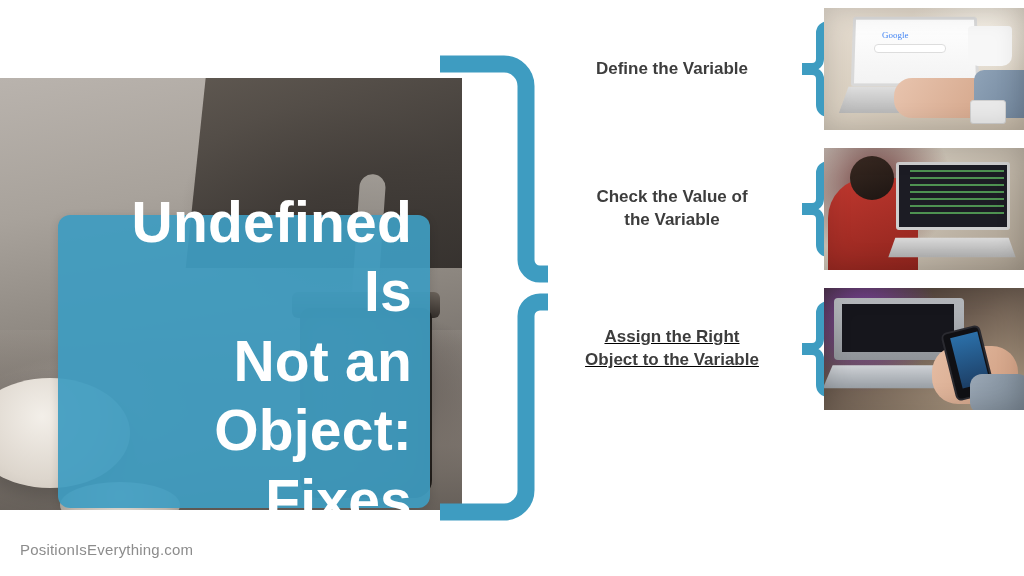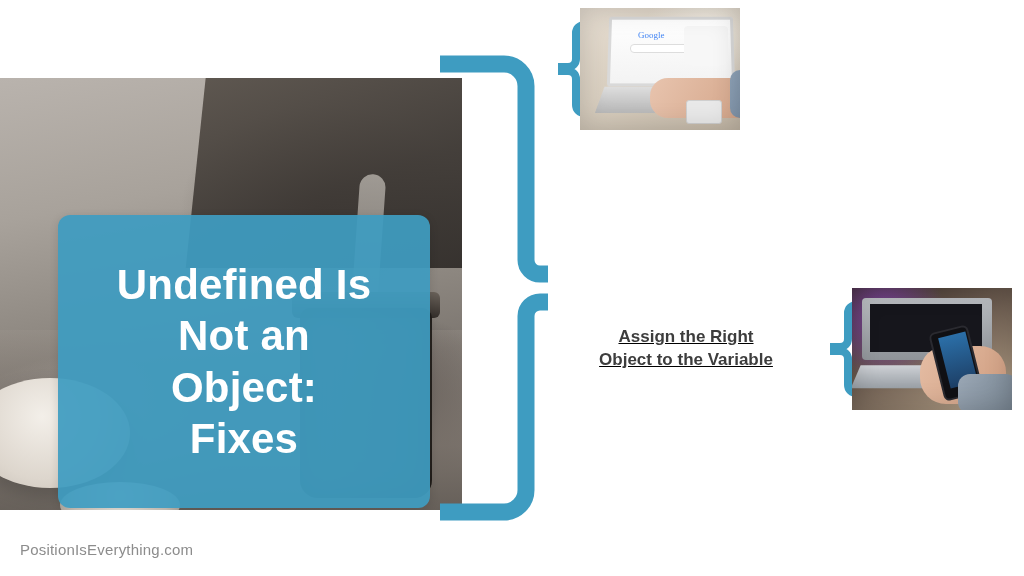--- a/index.html
+++ b/index.html
@@ -97,24 +97,24 @@
     height: 293px;
     background: rgba(62,156,193,0.93);
     border-radius: 12px;
     display: flex;
     align-items: center;
     justify-content: center;
     box-shadow: 0 2px 10px rgba(0,0,0,.12);
   }
   .hero-title {
     color: #ffffff;
-    font-size: 42px;
+    font-size: 57px;
     line-height: 1.22;
     font-weight: bold;
-    text-align: center;
+    text-align: right;
     letter-spacing: .2px;
     padding: 0 18px;
     white-space: pre-line;
   }
 
   
   .site-credit {
     position: absolute;
     left: 20px;
     top: 541px;
@@ -161,21 +161,21 @@
   }
   .step-bracket {
     width: 26px;
     height: 96px;
     position: relative;
     flex: none;
   }
   .step-thumb {
     position: relative;
     flex: none;
-    width: 160px;
+    width: 200px;
     height: 122px;
     overflow: hidden;
     background: #d8d8d8;
   }
 
   
   .t1 {
     background:
       radial-gradient(circle at 80% 22%, #f2ede4 0%, rgba(242,237,228,0) 40%),
       linear-gradient(150deg, #e7ded2 0%, #d9cfc0 45%, #c3b7a6 100%);
@@ -334,37 +334,55 @@
 <div class="site-credit">PositionIsEverything.com</div>
 
 <svg class="main-bracket" viewBox="0 0 122 468">
   <path d="M8 10 H72 a22 22 0 0 1 22 22 V206 a14 14 0 0 0 14 14 H116
            M116 248 H108 a14 14 0 0 0 -14 14 V436 a22 22 0 0 1 -22 22 H8" fill="none" stroke="#3e9cc1" stroke-width="17" stroke-linecap="butt" stroke-linejoin="round"></path>
 </svg>
 
 <div class="steps">
 
   <div class="step" style="top:8px;">
+    <div class="step-label">Define the Variable</div>
     <svg class="step-bracket" viewBox="0 0 26 96">
       <path d="M4 46 H14 a8 8 0 0 0 8 -8 V12 a8 8 0 0 1 8 -8
                M4 50 H14 a8 8 0 0 1 8 8 V84 a8 8 0 0 0 8 8" fill="none" stroke="#3e9cc1" stroke-width="8"></path>
     </svg>
     <div class="step-thumb t1">
       <div class="screen"></div>
       <div class="g">Google</div>
       <div class="gbar"></div>
       <div class="kbd"></div>
       <div class="hand"></div>
       <div class="sleeve"></div>
       <div class="cup"></div>
       <div class="phone"></div>
       <div class="thumb-shade"></div>
     </div>
   </div>
 
+  <div class="step" style="top:148px;">
+    <div class="step-label">Check the Value of
+the Variable</div>
+    <svg class="step-bracket" viewBox="0 0 26 96">
+      <path d="M4 46 H14 a8 8 0 0 0 8 -8 V12 a8 8 0 0 1 8 -8
+               M4 50 H14 a8 8 0 0 1 8 8 V84 a8 8 0 0 0 8 8" fill="none" stroke="#3e9cc1" stroke-width="8"></path>
+    </svg>
+    <div class="step-thumb t2">
+      <div class="person"></div>
+      <div class="head"></div>
+      <div class="cord"></div>
+      <div class="screen"></div>
+      <div class="code"></div>
+      <div class="kbd"></div>
+      <div class="thumb-shade"></div>
+    </div>
+  </div>
 
   <div class="step" style="top:288px;text-decoration:underline;">
     <div class="step-label">Assign the Right
 Object to the Variable</div>
     <svg class="step-bracket" viewBox="0 0 26 96">
       <path d="M4 46 H14 a8 8 0 0 0 8 -8 V12 a8 8 0 0 1 8 -8
                M4 50 H14 a8 8 0 0 1 8 8 V84 a8 8 0 0 0 8 8" fill="none" stroke="#3e9cc1" stroke-width="8"></path>
     </svg>
     <div class="step-thumb t3">
       <div class="laptop"></div>

